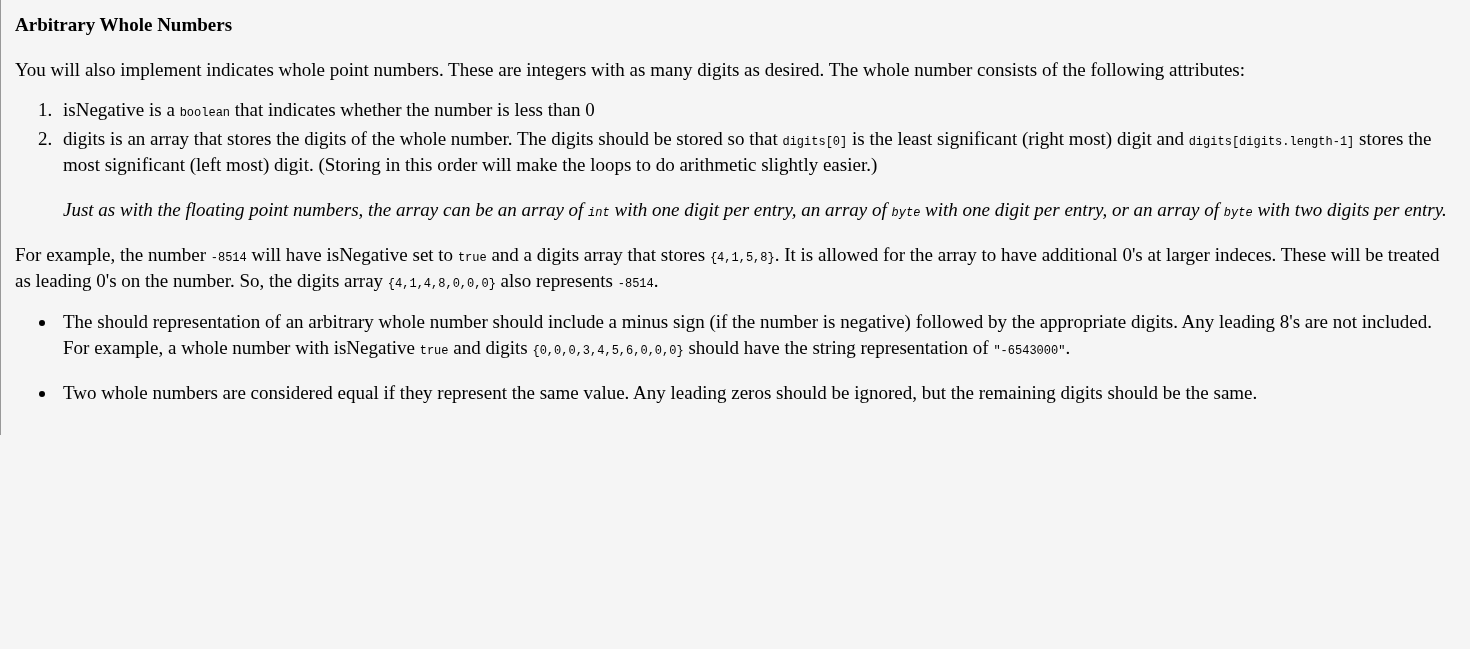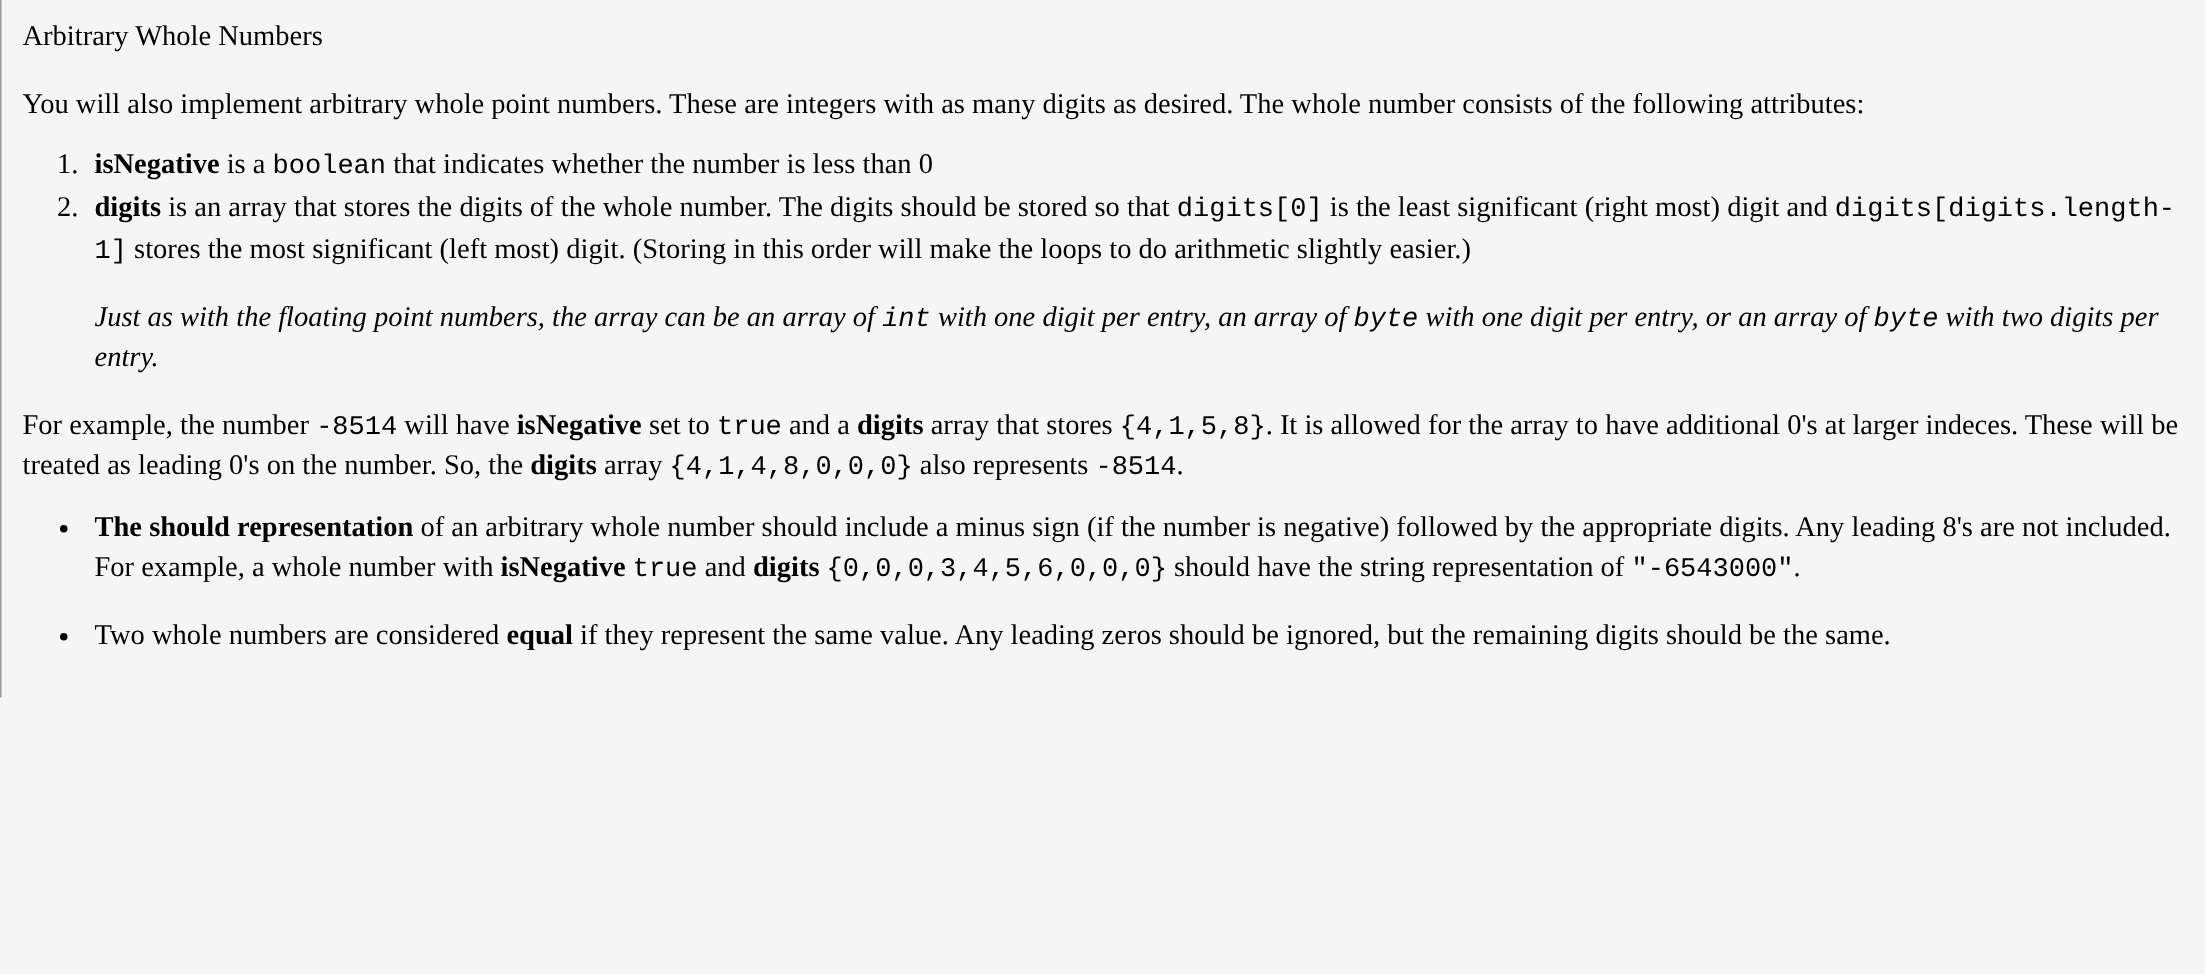--- a/index.html
+++ b/index.html
@@ -10,21 +10,21 @@
     body {
       font-family: Georgia, 'Times New Roman', Times, serif;
       font-size: 19px;
       line-height: 1.4;
       background: #f5f5f5;
       color: #000;
       padding: 12px 14px;
       border-left: 1px solid #999;
     }
     .heading {
-      font-weight: normal;
+      font-weight: bold;
       margin-bottom: 18px;
     }
     .paragraph {
       margin-bottom: 14px;
     }
     ol {
       list-style-type: decimal;
       margin-left: 42px;
       margin-bottom: 18px;
     }
@@ -45,33 +45,33 @@
       padding-left: 6px;
       margin-bottom: 18px;
     }
     ul li:last-child {
       margin-bottom: 16px;
     }
     ul li .subpara {
       margin-top: 0;
     }
     .bold {
-      font-weight: bold;
+      font-weight: normal;
     }
     code {
       font-family: 'Courier New', Courier, monospace;
-      font-size: 18px;
+      font-size: 12px;
     }
   </style>
 </head>
 <body>
 
 <div class="heading">Arbitrary Whole Numbers</div>
 
-<div class="paragraph">You will also implement arbitrary whole point numbers. These are integers with as many digits as desired. The whole number consists of the following attributes:</div>
+<div class="paragraph">You will also implement indicates whole point numbers. These are integers with as many digits as desired. The whole number consists of the following attributes:</div>
 
 <ol>
   <li><span class="bold">isNegative</span><span> is a </span><code>boolean</code><span> that indicates whether the number is less than 0</span></li>
   <li><span class="bold">digits</span><span> is an array that stores the digits of the whole number. The digits should be stored so that </span><code>digits[0]</code><span> is the least significant (right most) digit and </span><code>digits[digits.length-1]</code><span> stores the most significant (left most) digit. (Storing in this order will make the loops to do arithmetic slightly easier.)</span>
     <div class="subpara"><span>Just as with the floating point numbers, the array can be an array of </span><code>int</code><span> with one digit per entry, an array of </span><code>byte</code><span> with one digit per entry, or an array of </span><code>byte</code><span> with two digits per entry.</span></div>
   </li>
 </ol>
 
 <div class="paragraph"><span>For example, the number </span><code>-8514</code><span> will have </span><span class="bold">isNegative</span><span> set to </span><code>true</code><span> and a </span><span class="bold">digits</span><span> array that stores </span><code>{4,1,5,8}</code><span>. It is allowed for the array to have additional 0's at larger indeces. These will be treated as leading 0's on the number. So, the </span><span class="bold">digits</span><span> array </span><code>{4,1,4,8,0,0,0}</code><span> also represents </span><code>-8514</code><span>.</span></div>
 

